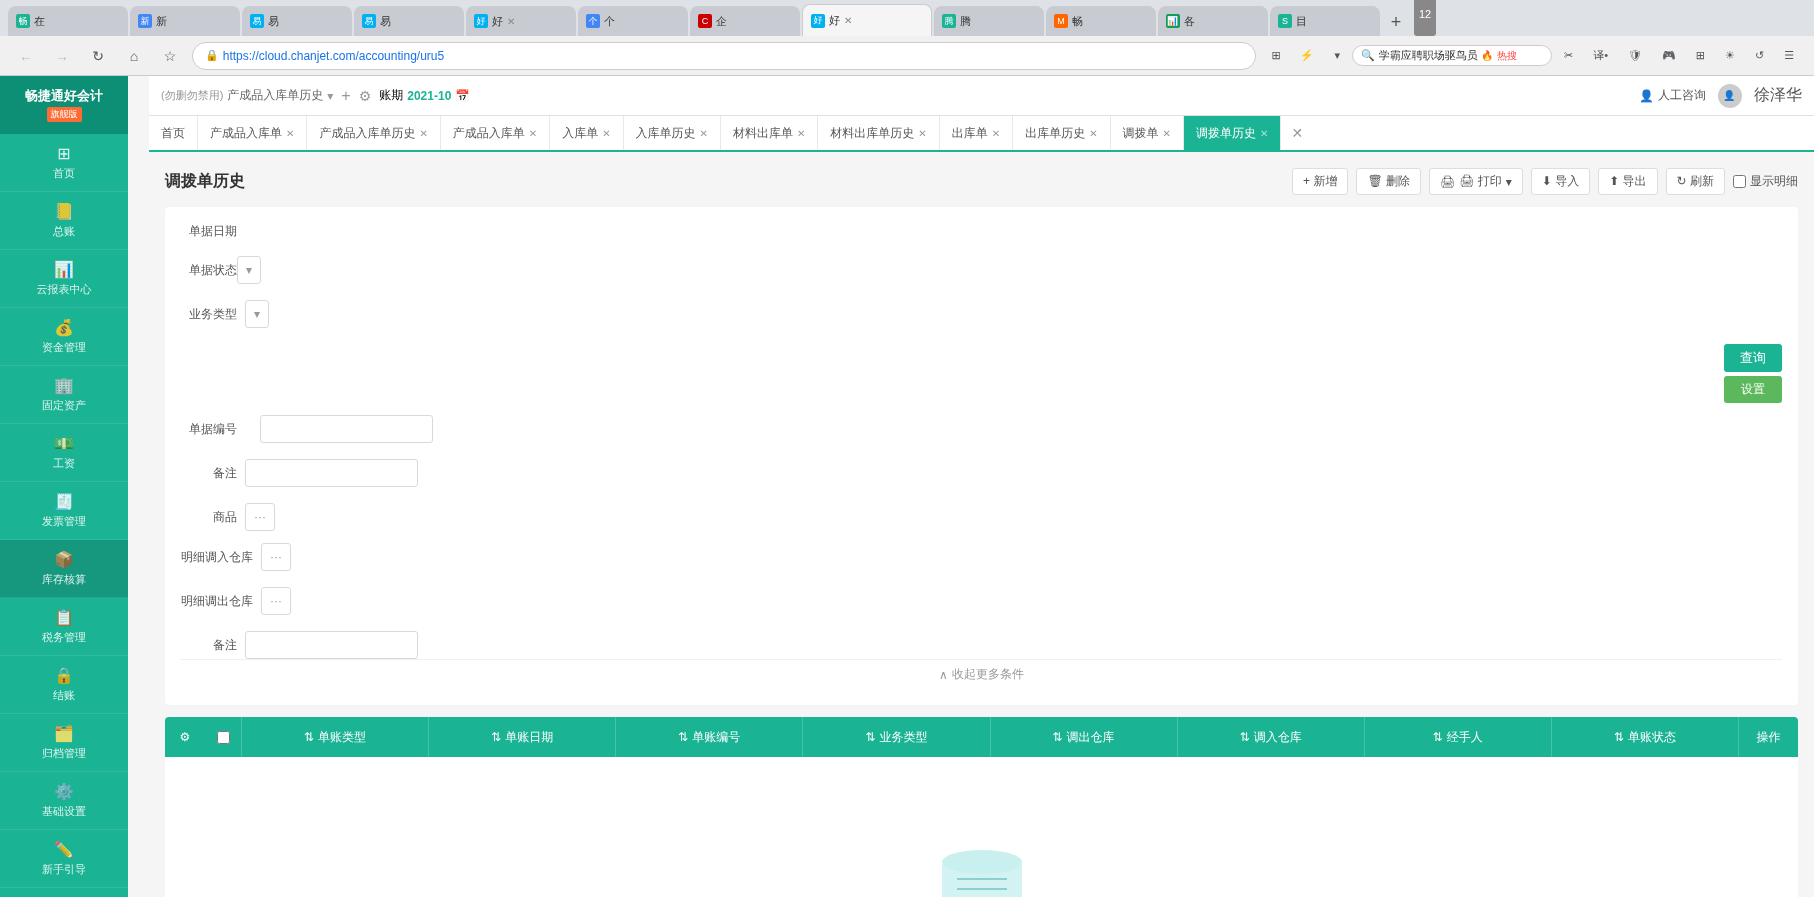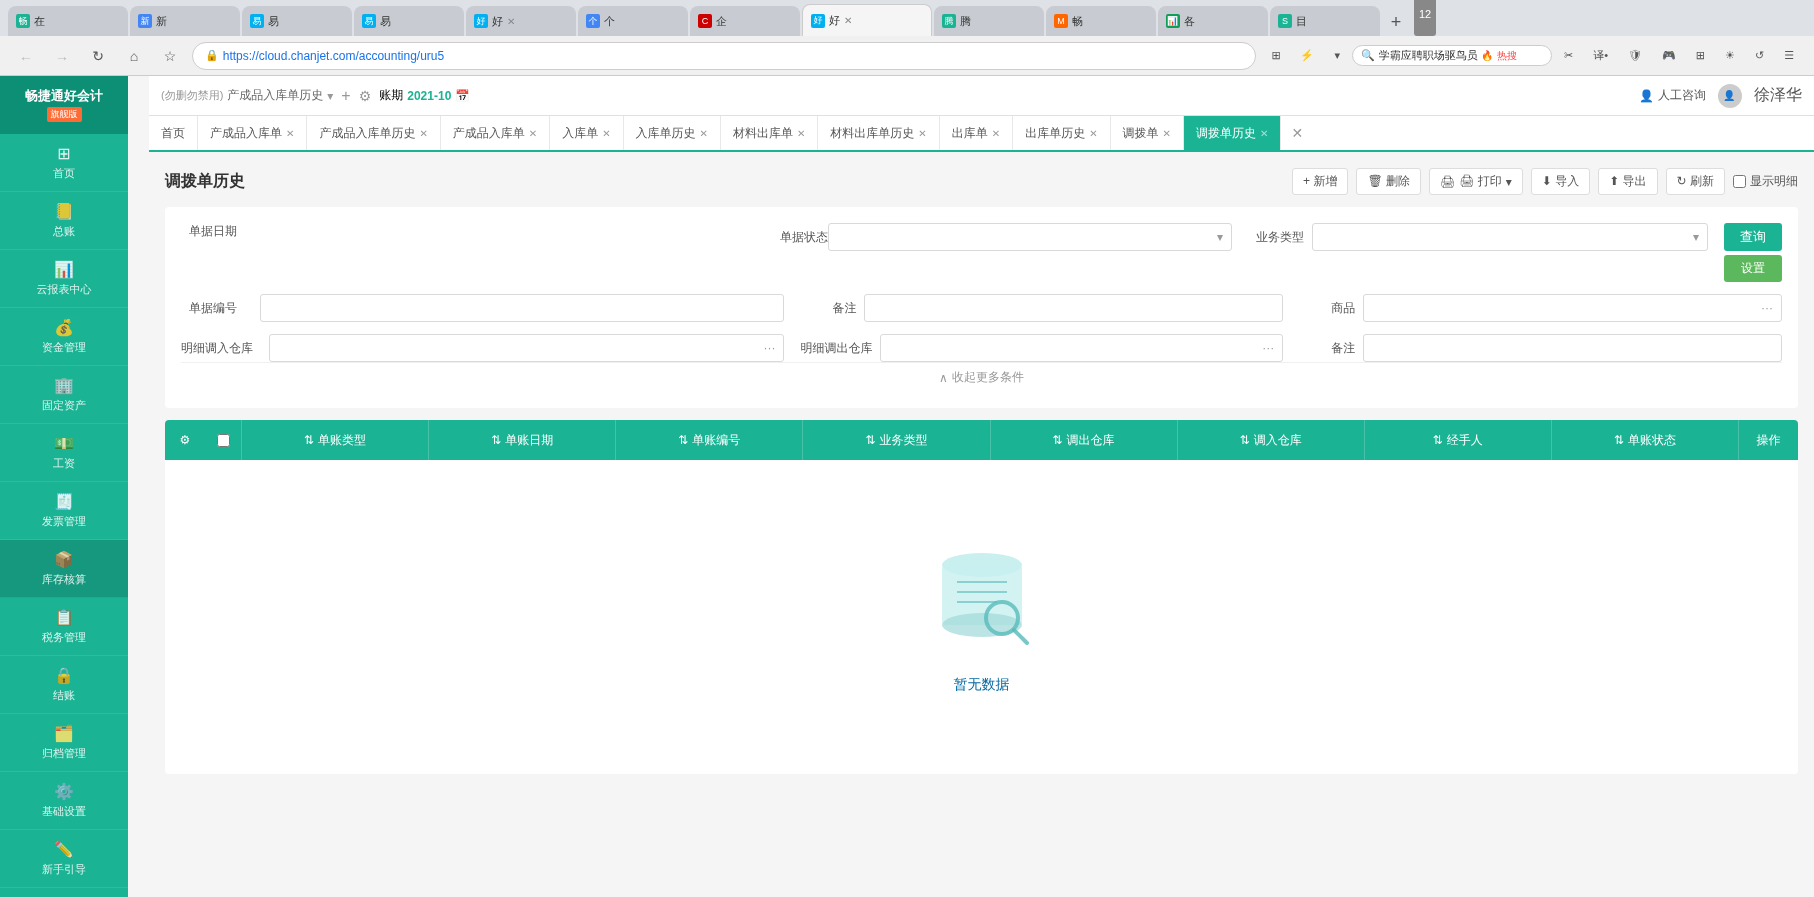--- a/index.html
+++ b/index.html
@@ -40,21 +40,21 @@
 
     
     .page-header { display: flex; align-items: center; justify-content: space-between; margin-bottom: 12px; }
     .page-title { font-size: 16px; font-weight: bold; color: #333; }
     .page-actions { display: flex; gap: 8px; align-items: center; }
     .action-btn { display: flex; align-items: center; gap: 4px; padding: 4px 10px; border: 1px solid #ddd; background: white; border-radius: 3px; cursor: pointer; font-size: 12px; color: #555; }
     .checkbox-label { display: flex; align-items: center; gap: 4px; font-size: 12px; color: #555; }
 
     
     .filter-panel { background: white; border-radius: 4px; padding: 16px; margin-bottom: 12px; }
-    .filter-row { display: flex; align-items: flex-start; gap: 16px; margin-bottom: 12px; }
+    .filter-row { display: flex; align-items: flex-start; gap: 16px; margin-bottom: 12px; flex-direction: column; }
     .filter-label { font-size: 12px; color: #555; white-space: nowrap; min-width: 56px; text-align: right; }
     .filter-input { flex: 1; height: 28px; border: 1px solid #d9d9d9; border-radius: 3px; padding: 0 8px; font-size: 12px; color: #333; outline: none; }
     .date-btn { padding: 3px 8px; border-radius: 3px; font-size: 12px; cursor: pointer; border: none; background: transparent; color: #666; }
     .date-btn.active { background: #1ab394; color: white; border-radius: 12px; }
     .date-range { font-size: 11px; color: #999; margin-top: 2px; }
     .filter-select { flex: 1; height: 28px; border: 1px solid #d9d9d9; border-radius: 3px; padding: 0 8px; font-size: 12px; color: #333; background: white; cursor: pointer; display: flex; align-items: center; justify-content: space-between; }
 
     .filter-actions { display: flex; flex-direction: column; gap: 4px; margin-left: auto; }
     .btn-query { background: #1ab394; color: white; border: none; padding: 5px 16px; border-radius: 3px; cursor: pointer; font-size: 13px; }
     .btn-settings { background: #5cb85c; color: white; border: none; padding: 5px 12px; border-radius: 3px; cursor: pointer; font-size: 12px; }
@@ -387,21 +387,21 @@
           </div>
           <div style="display:flex;align-items:center;gap:8px;flex:1.2;">
             <span class="filter-label">商品</span>
             <div style="flex:1;height:28px;border:1px solid #d9d9d9;border-radius:3px;padding:0 8px;display:flex;align-items:center;justify-content:flex-end;background:white;cursor:pointer;">
               <span style="color:#999;">···</span>
             </div>
           </div>
         </div>
 
         <div class="filter-row" style="margin-bottom:0;">
-          <div style="display:flex;align-items:center;gap:16px;flex:1.5;">
+          <div style="display:flex;align-items:center;gap:8px;flex:1.5;">
             <span class="filter-label">明细调入仓库</span>
             <div style="flex:1;height:28px;border:1px solid #d9d9d9;border-radius:3px;padding:0 8px;display:flex;align-items:center;justify-content:flex-end;background:white;cursor:pointer;">
               <span style="color:#999;">···</span>
             </div>
           </div>
           <div style="display:flex;align-items:center;gap:8px;flex:1.2;">
             <span class="filter-label">明细调出仓库</span>
             <div style="flex:1;height:28px;border:1px solid #d9d9d9;border-radius:3px;padding:0 8px;display:flex;align-items:center;justify-content:flex-end;background:white;cursor:pointer;">
               <span style="color:#999;">···</span>
             </div>

